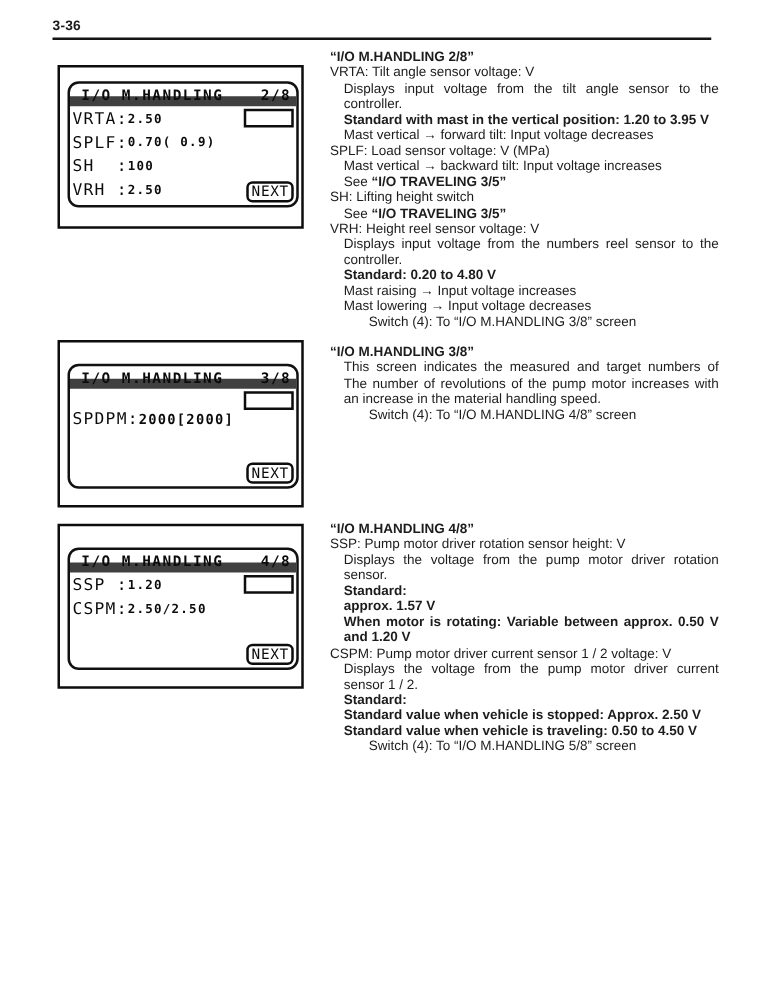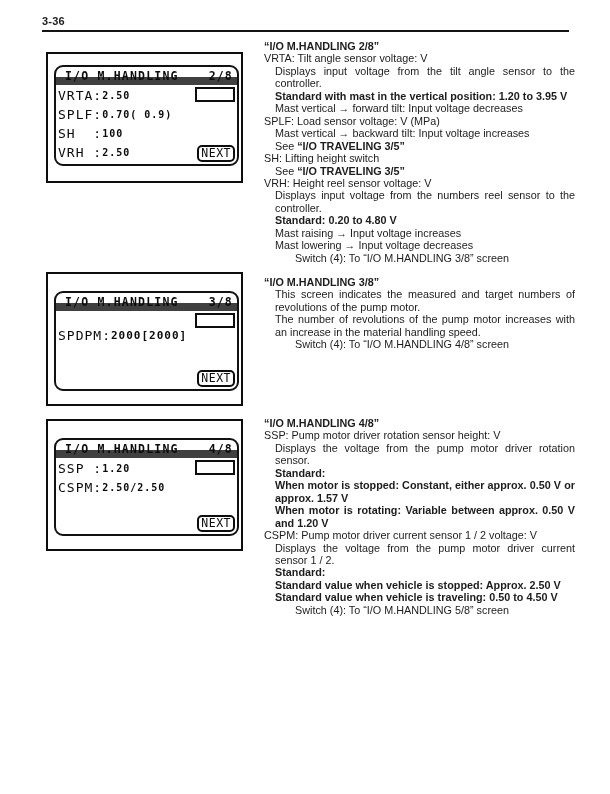--- a/index.html
+++ b/index.html
@@ -134,32 +134,30 @@
     <div class="tl in1 j">Displays input voltage from the numbers reel sensor to the</div>
     <div class="tl in1">controller.</div>
     <div class="tl in1 b">Standard: 0.20 to 4.80 V</div>
     <div class="tl in1">Mast raising → Input voltage increases</div>
     <div class="tl in1">Mast lowering → Input voltage decreases</div>
     <div class="tl in2">Switch (4): To “I/O M.HANDLING 3/8” screen</div>
   </div>
 <div class="tcol t2">
     <div class="tl in0 b">“I/O M.HANDLING 3/8”</div>
     <div class="tl in1 j">This screen indicates the measured and target numbers of</div>
-    <div class="tl in1">revolutions of the pump motor.</div>
     <div class="tl in1 j">The number of revolutions of the pump motor increases with</div>
     <div class="tl in1">an increase in the material handling speed.</div>
     <div class="tl in2">Switch (4): To “I/O M.HANDLING 4/8” screen</div>
   </div>
 <div class="tcol t3">
     <div class="tl in0 b">“I/O M.HANDLING 4/8”</div>
     <div class="tl in0">SSP: Pump motor driver rotation sensor height: V</div>
     <div class="tl in1 j">Displays the voltage from the pump motor driver rotation</div>
     <div class="tl in1">sensor.</div>
     <div class="tl in1 b">Standard:</div>
-    <div class="tl in1 b j">When motor is stopped: Constant, either approx. 0.50 V or</div>
     <div class="tl in1 b">approx. 1.57 V</div>
     <div class="tl in1 b j">When motor is rotating: Variable between approx. 0.50 V</div>
     <div class="tl in1 b">and 1.20 V</div>
     <div class="tl in0">CSPM: Pump motor driver current sensor 1 / 2 voltage: V</div>
     <div class="tl in1 j">Displays the voltage from the pump motor driver current</div>
     <div class="tl in1">sensor 1 / 2.</div>
     <div class="tl in1 b">Standard:</div>
     <div class="tl in1 b">Standard value when vehicle is stopped: Approx. 2.50 V</div>
     <div class="tl in1 b">Standard value when vehicle is traveling: 0.50 to 4.50 V</div>
     <div class="tl in2">Switch (4): To “I/O M.HANDLING 5/8” screen</div>

